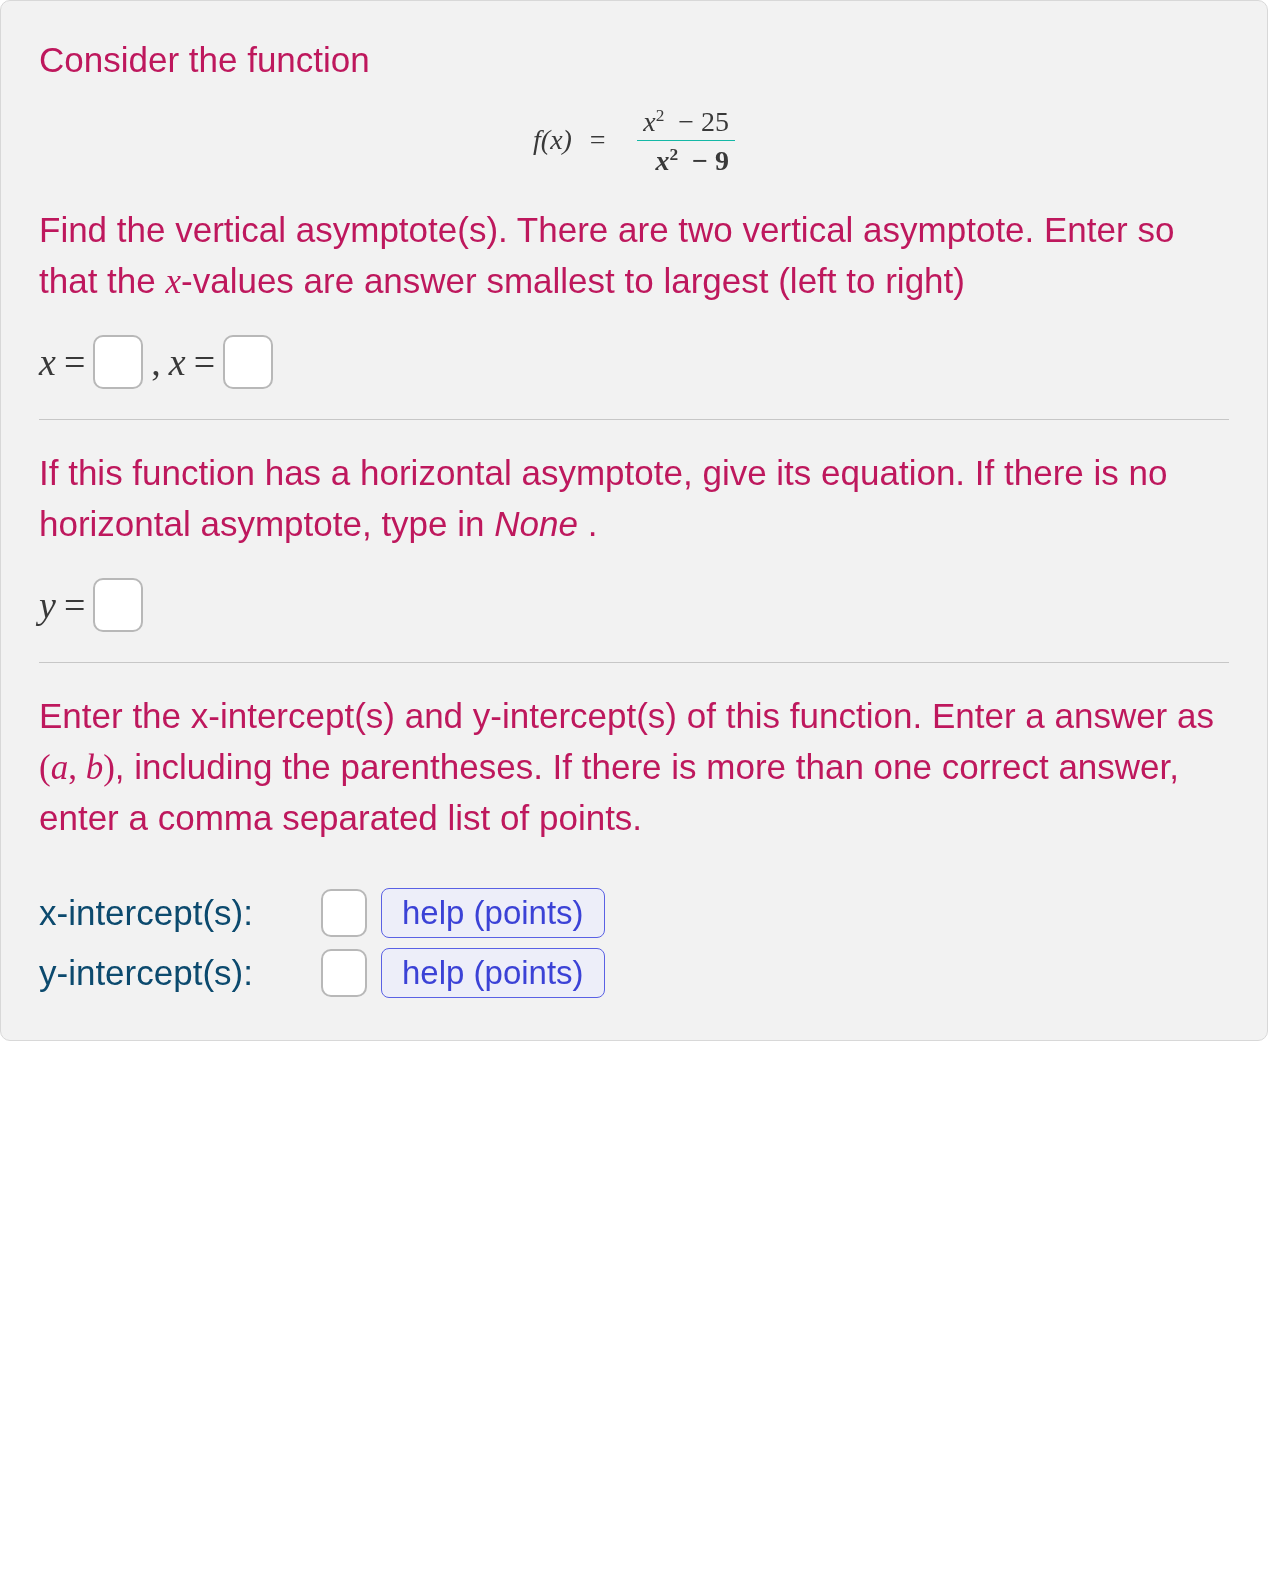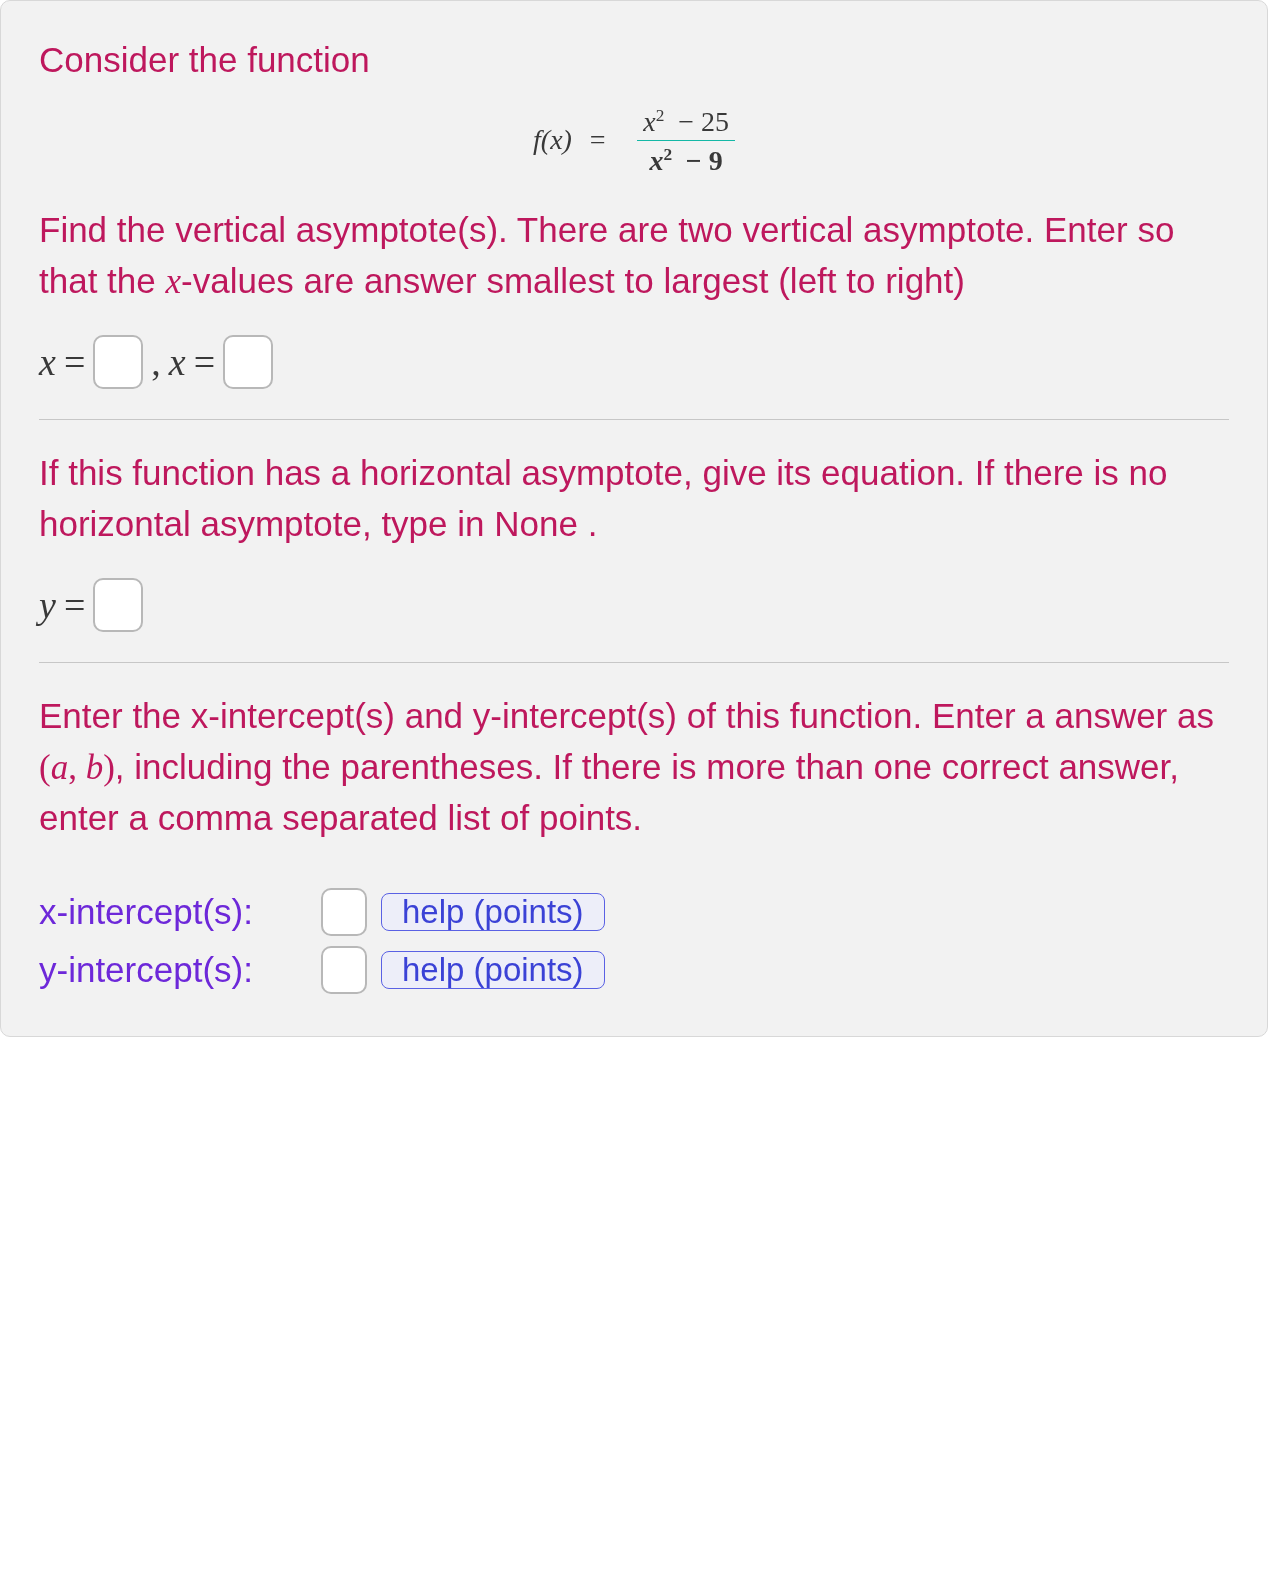--- a/index.html
+++ b/index.html
@@ -25,21 +25,21 @@
   .math-i { font-family: "Times New Roman", Times, serif; font-style: italic; }
   .math-n { font-family: "Times New Roman", Times, serif; font-style: normal; }
   .formula {
     text-align: center;
     margin: 20px 0 28px 0;
     font-size: 28px;
   }
   .frac {
     display: inline-block;
     vertical-align: middle;
-    text-align: center;
+    text-align: right;
     margin-left: 14px;
   }
   .frac .num { display:block; padding: 0 6px 2px 6px; }
   .frac .den { display:block; border-top: 1px solid #14b8a6; padding: 4px 6px 0 6px; font-weight: bold; }
   sup { font-size: 0.62em; vertical-align: super; line-height: 0; }
   .answer-row {
     display: flex;
     align-items: center;
     gap: 8px;
     font-size: 38px;
@@ -65,37 +65,37 @@
   }
   hr.sep {
     border: none;
     border-top: 1.5px solid #c7c7c7;
     margin: 0 0 28px 0;
   }
   .help-btn {
     display: inline-flex;
     align-items: center;
     justify-content: center;
-    height: 38px;
+    height: 50px;
     padding: 0 20px;
     font-size: 33px;
     color: #3b42d6;
     background: #edeef9;
     border: 1.5px solid #5a61e4;
     border-radius: 8px;
     cursor: pointer;
     box-sizing: border-box;
   }
   .intercept-row {
     display: flex;
     align-items: center;
     gap: 14px;
     margin-top: 10px;
   }
-  .intercept-label { font-size: 35px; color: #6d28d9; width: 268px; }
+  .intercept-label { font-size: 35px; color: #0c4a6e; width: 268px; }
 </style>
 </head>
 <body>
 
 <div class="panel">
 
   <div class="txt">Consider the function</div>
 
   <div class="formula">
     <span class="math-i">f(x)</span>
@@ -122,21 +122,21 @@
     <span class="box"></span>
     <span class="math-n">, </span>
     <span class="math-i">x</span>
     <span class="math-n">=</span>
     <span class="box"></span>
   </div>
 
   <hr class="sep">
 
   <div class="txt">
-    <span>If this function has a horizontal asymptote, give its equation. If there is no horizontal asymptote, type in </span><span style="">None</span><span> .</span>
+    <span>If this function has a horizontal asymptote, give its equation. If there is no horizontal asymptote, type in </span><span style="font-style:italic">None</span><span> .</span>
   </div>
 
   <div class="answer-row">
     <span class="math-i">y</span>
     <span class="math-n">=</span>
     <span class="box"></span>
   </div>
 
   <hr class="sep">
 

